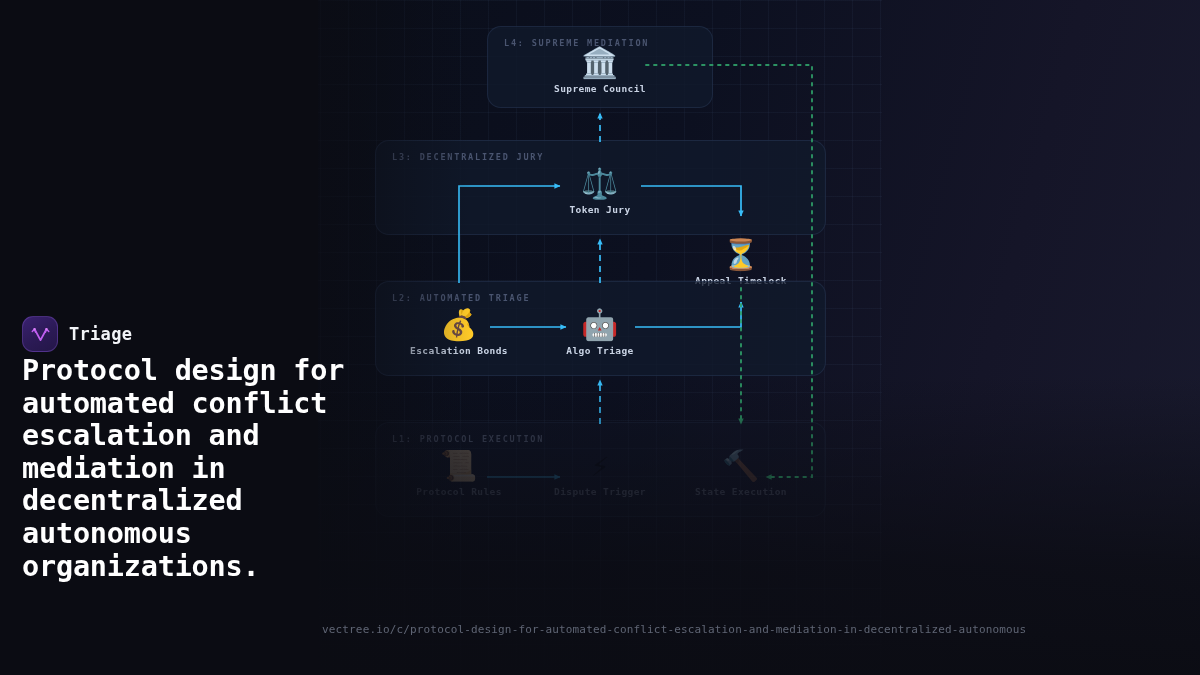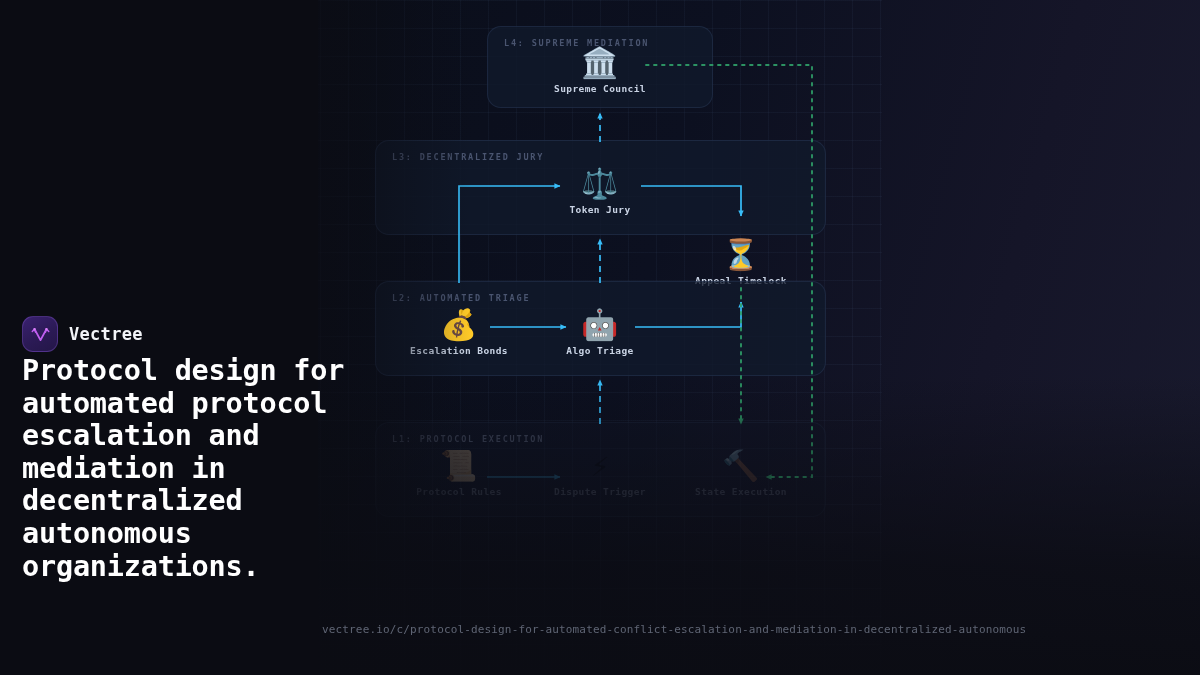--- a/index.html
+++ b/index.html
@@ -206,20 +206,20 @@
   <div class="brand">
     <div class="brand-mark">
       <svg width="21" height="21" viewBox="0 0 24 24" fill="none" aria-hidden="true">
         <path d="M5.2 5.8 L12 18.4 L18.8 5.8" stroke="#c05ff0" stroke-width="2.1" stroke-linecap="round" stroke-linejoin="round"></path>
         <path d="M5.2 5.8 L2.6 8.6 M5.2 5.8 L6.4 9.3" stroke="#c05ff0" stroke-width="1.7" stroke-linecap="round"></path>
         <path d="M18.8 5.8 L21.4 8.6 M18.8 5.8 L17.6 9.3" stroke="#c05ff0" stroke-width="1.7" stroke-linecap="round"></path>
         <circle cx="5.2" cy="5.8" r="1.35" fill="#d67ff5"></circle>
         <circle cx="18.8" cy="5.8" r="1.35" fill="#d67ff5"></circle>
       </svg>
     </div>
-    <span class="brand-name">Vectree</span>
+    <span class="brand-name">Triage</span>
   </div>
 
-  <h1 class="headline">Protocol design for automated protocol escalation and mediation in decentralized autonomous organizations.</h1>
+  <h1 class="headline">Protocol design for automated conflict escalation and mediation in decentralized autonomous organizations.</h1>
 
   <div class="url">vectree.io/c/protocol-design-for-automated-conflict-escalation-and-mediation-in-decentralized-autonomous</div>
 
 </div>
 
 </body></html>

